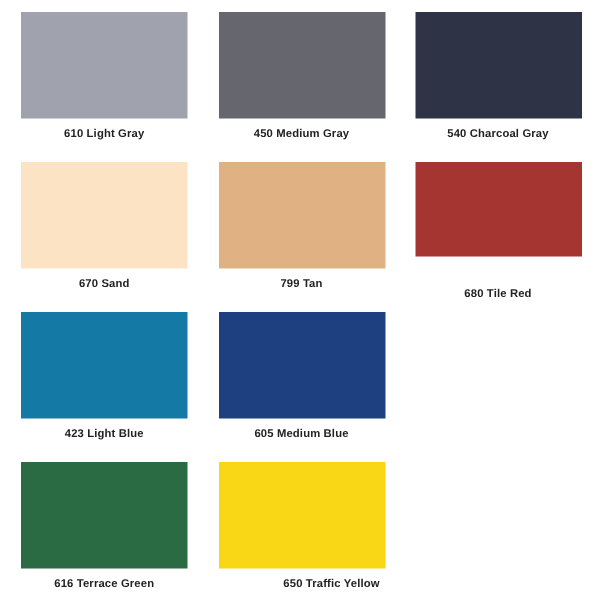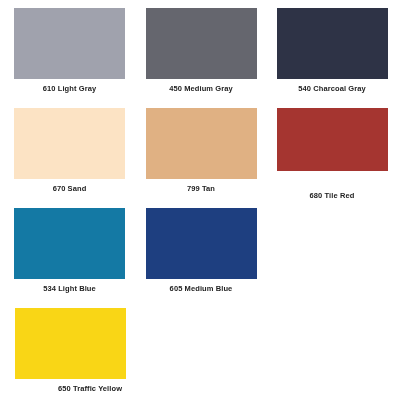--- a/index.html
+++ b/index.html
@@ -93,29 +93,33 @@
     </div>
     <div class="swatch-cell col-2">
       <div class="swatch-chip" style="background-color: rgb(165, 53, 48);"></div>
       <div class="swatch-label" style="color: rgb(34, 34, 34); margin-top: 20px;">680 Tile Red</div>
     </div>
   </div>
 
   <div class="swatch-row">
     <div class="swatch-cell col-0">
       <div class="swatch-chip" style="background-color: rgb(20, 121, 164);"></div>
-      <div class="swatch-label" style="color: rgb(34, 34, 34);">534 Light Blue</div>
+      <div class="swatch-label" style="color: rgb(34, 34, 34);">423 Light Blue</div>
     </div>
     <div class="swatch-cell col-1">
       <div class="swatch-chip" style="background-color: rgb(30, 63, 128);"></div>
       <div class="swatch-label" style="color: rgb(34, 34, 34); text-align: center;">605 Medium Blue</div>
     </div>
   </div>
 
   <div class="swatch-row">
+    <div class="swatch-cell col-0">
+      <div class="swatch-chip" style="background-color: rgb(42, 107, 68);"></div>
+      <div class="swatch-label" style="color: rgb(34, 34, 34);">616 Terrace Green</div>
+    </div>
     <div class="swatch-cell col-1">
       <div class="swatch-chip" style="background-color: rgb(249, 214, 22);"></div>
       <div class="swatch-label" style="color: rgb(34, 34, 34); margin-left: 40px;">650 Traffic Yellow</div>
     </div>
     <div class="swatch-cell col-2 empty"></div>
   </div>
 
 </div>
 
 </body></html>

